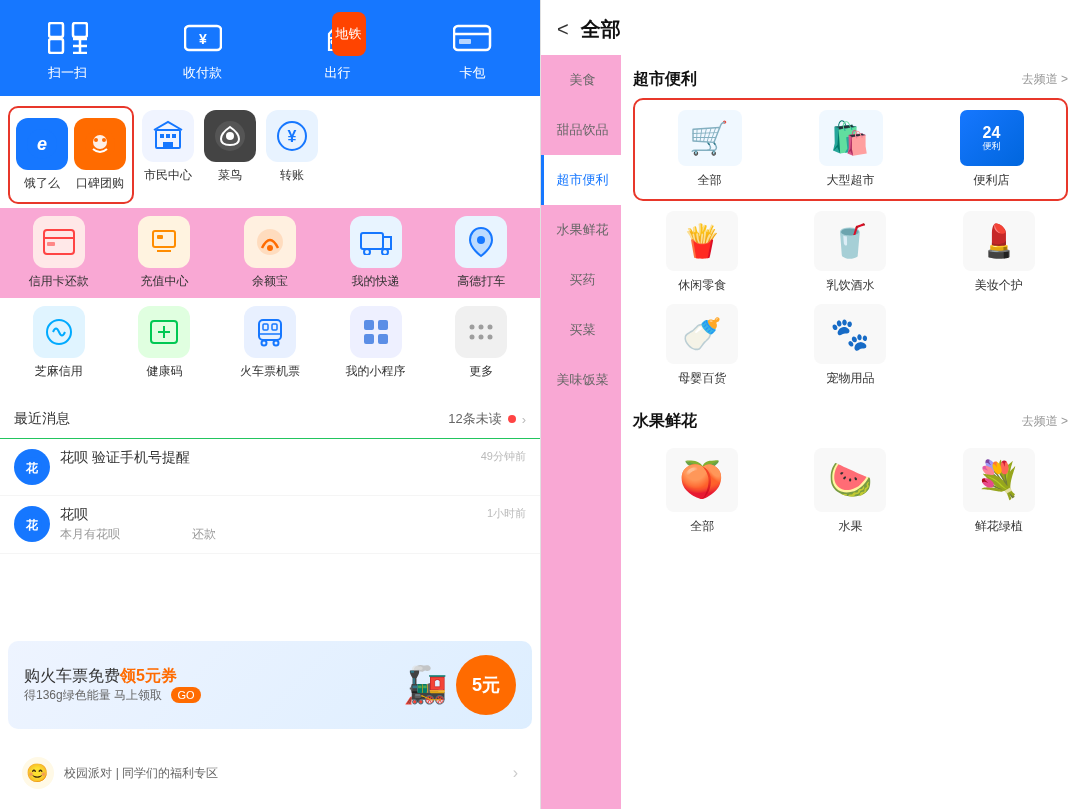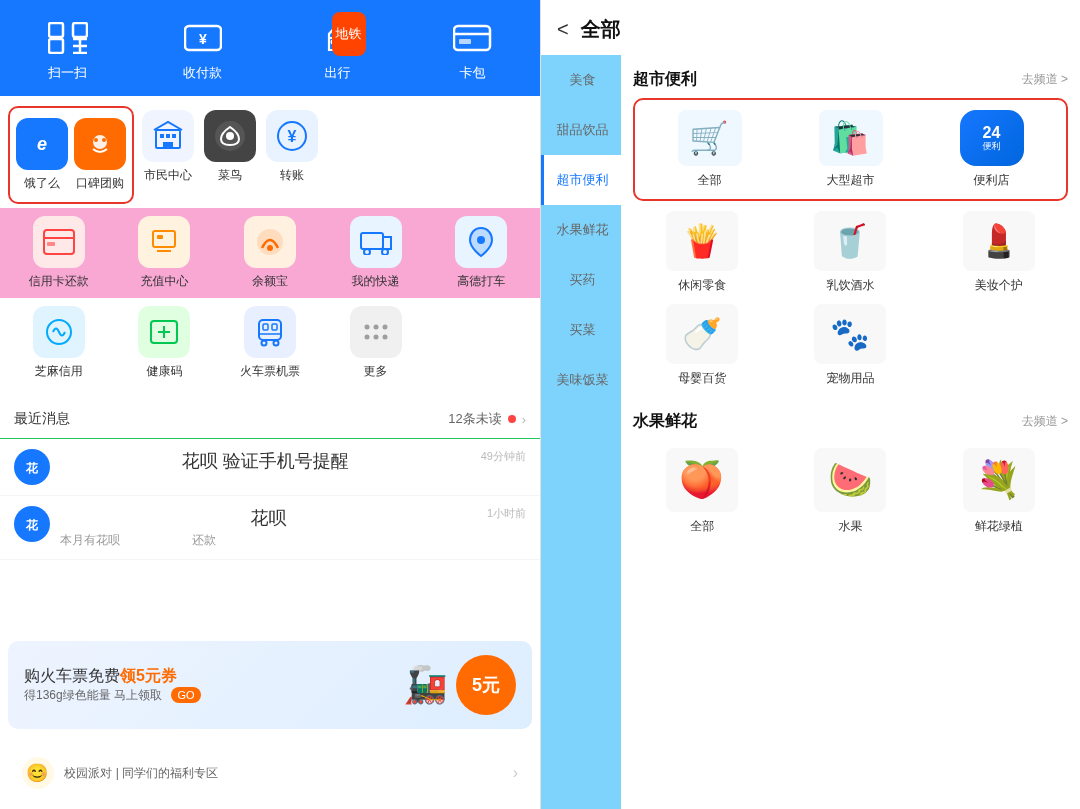--- a/index.html
+++ b/index.html
@@ -145,24 +145,23 @@
       justify-content: center;
       font-size: 18px;
       flex-shrink: 0;
     }
 
     .msg-content {
       flex: 1;
     }
 
     .msg-title {
-      font-size: 18px;
+      font-size: 14px;
       font-weight: 500;
       color: #333;
-      text-align: center;
     }
 
     .msg-subtitle {
       font-size: 12px;
       color: #999;
       margin-top: 2px;
     }
 
     .msg-time {
       font-size: 11px;
@@ -289,21 +288,21 @@
 
     .right-content {
       display: flex;
       flex: 1;
       overflow: hidden;
     }
 
     
     .category-sidebar {
       width: 80px;
-      background: #7dd3fc;
+      background: #f9a8d4;
       overflow-y: auto;
       flex-shrink: 0;
     }
 
     .cat-item {
       padding: 16px 8px;
       text-align: center;
       font-size: 13px;
       color: #666;
       cursor: pointer;
@@ -444,21 +443,21 @@
     }
 
     
     .badge-24 {
       background: linear-gradient(135deg, #1677FF, #0066DD);
       color: #fff;
       font-size: 16px;
       font-weight: 700;
       width: 64px;
       height: 56px;
-      border-radius: 16px;
+      border-radius: 7px;
       display: flex;
       align-items: center;
       justify-content: center;
       flex-direction: column;
       line-height: 1;
     }
 
     .badge-24 .small-text {
       font-size: 9px;
       font-weight: 400;
@@ -668,20 +667,31 @@
           <rect x="7" y="8" width="5" height="6" rx="1" fill="none" stroke="#1677FF" stroke-width="1.5"></rect>
           <rect x="16" y="8" width="5" height="6" rx="1" fill="none" stroke="#1677FF" stroke-width="1.5"></rect>
           <line x1="3" y1="18" x2="25" y2="18" stroke="#1677FF" stroke-width="1.5"></line>
           <circle cx="8" cy="27" r="2.5" fill="none" stroke="#1677FF" stroke-width="2"></circle>
           <circle cx="20" cy="27" r="2.5" fill="none" stroke="#1677FF" stroke-width="2"></circle>
         </svg>
       </div>
       <span class="app-label">火车票机票</span>
     </div>
     <div class="app-item">
+      <div class="app-icon" style="background:#EEF0FF;width:52px;height:52px;border-radius:12px;display:flex;align-items:center;justify-content:center;">
+        <svg width="30" height="30" viewBox="0 0 30 30">
+          <rect x="3" y="3" width="10" height="10" rx="2" fill="#5B8EE6"></rect>
+          <rect x="17" y="3" width="10" height="10" rx="2" fill="#5B8EE6"></rect>
+          <rect x="3" y="17" width="10" height="10" rx="2" fill="#5B8EE6"></rect>
+          <rect x="17" y="17" width="10" height="10" rx="2" fill="#5B8EE6"></rect>
+        </svg>
+      </div>
+      <span class="app-label">我的小程序</span>
+    </div>
+    <div class="app-item">
       <div class="app-icon" style="background:#f0f0f0;width:52px;height:52px;border-radius:12px;display:flex;align-items:center;justify-content:center;">
         <svg width="30" height="30" viewBox="0 0 30 30">
           <circle cx="6" cy="10" r="2.5" fill="#9E9E9E"></circle>
           <circle cx="15" cy="10" r="2.5" fill="#9E9E9E"></circle>
           <circle cx="24" cy="10" r="2.5" fill="#9E9E9E"></circle>
           <circle cx="6" cy="20" r="2.5" fill="#9E9E9E"></circle>
           <circle cx="15" cy="20" r="2.5" fill="#9E9E9E"></circle>
           <circle cx="24" cy="20" r="2.5" fill="#9E9E9E"></circle>
         </svg>
       </div>

